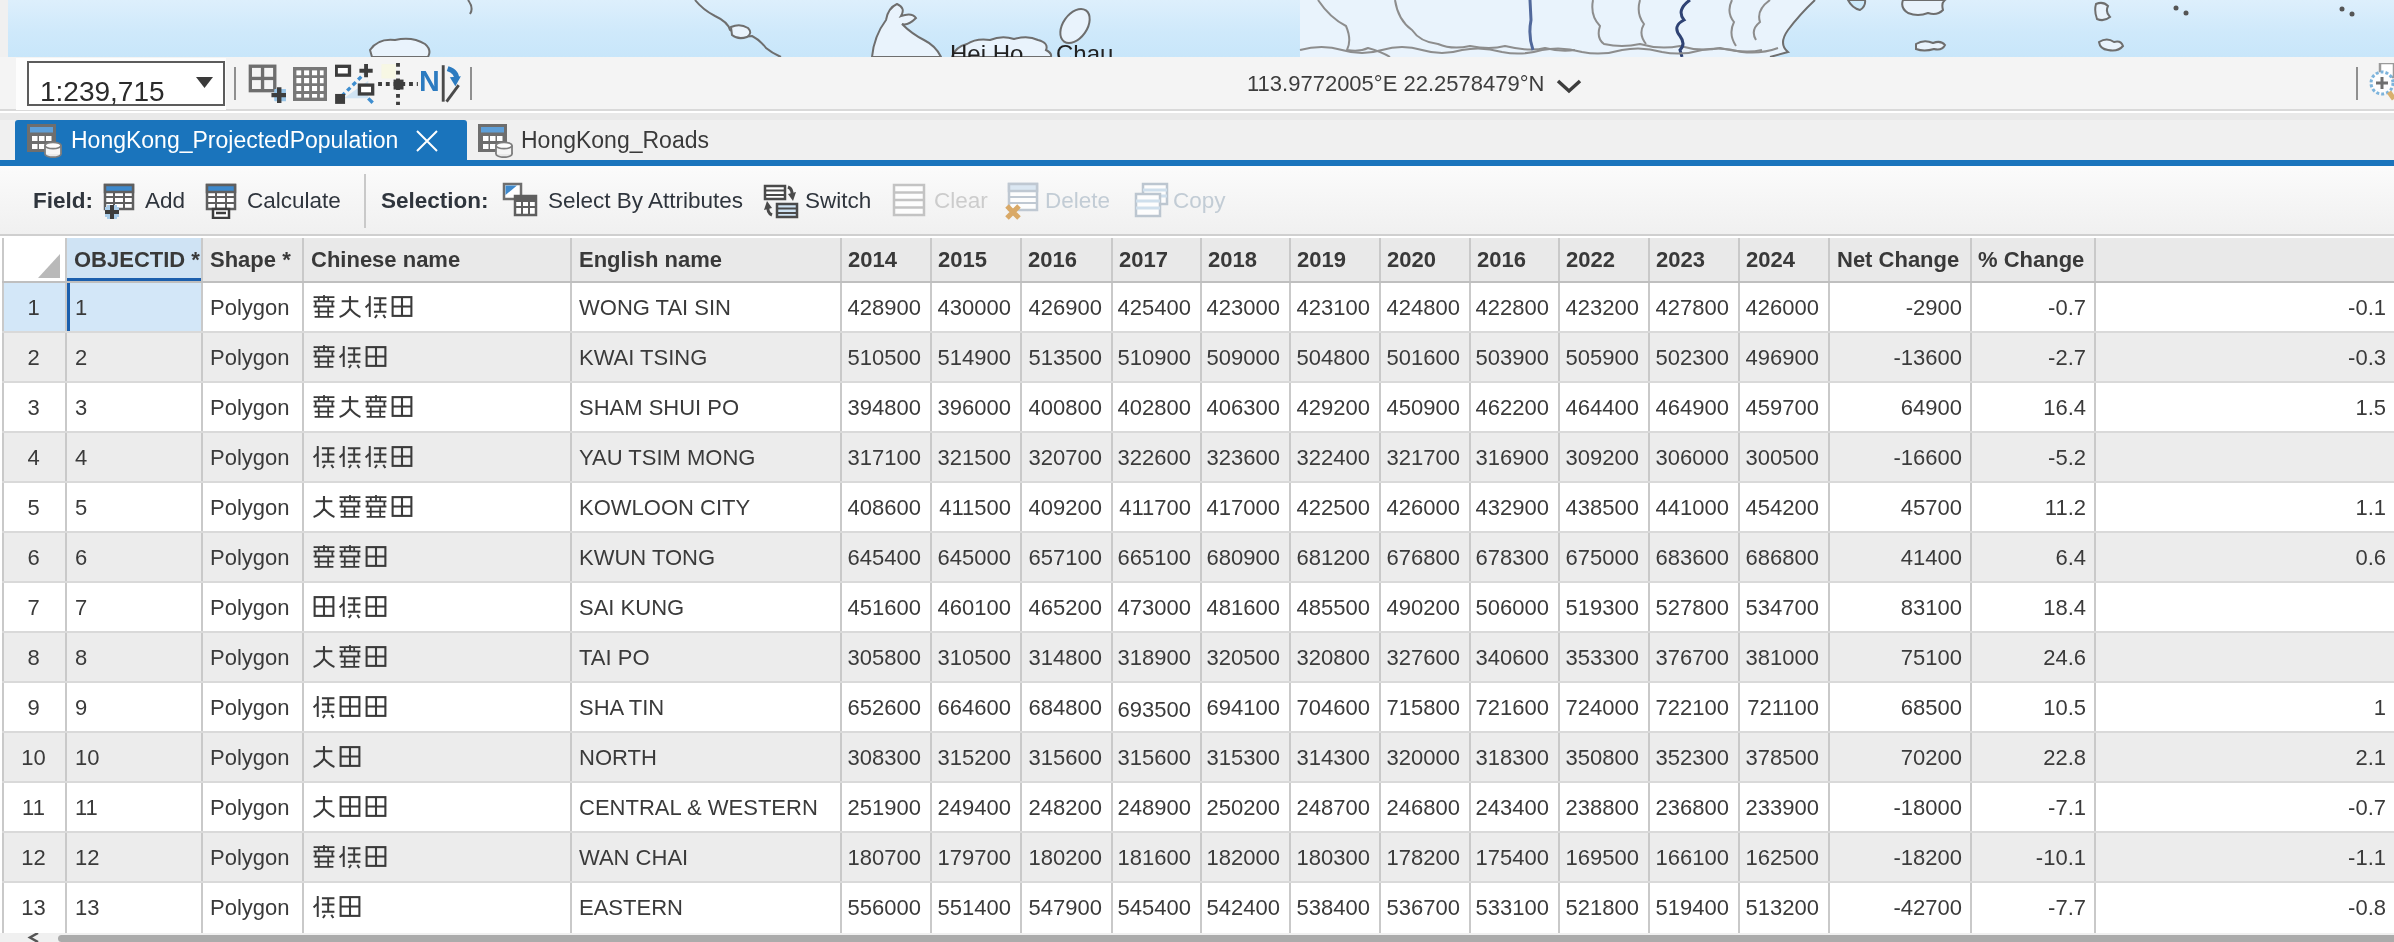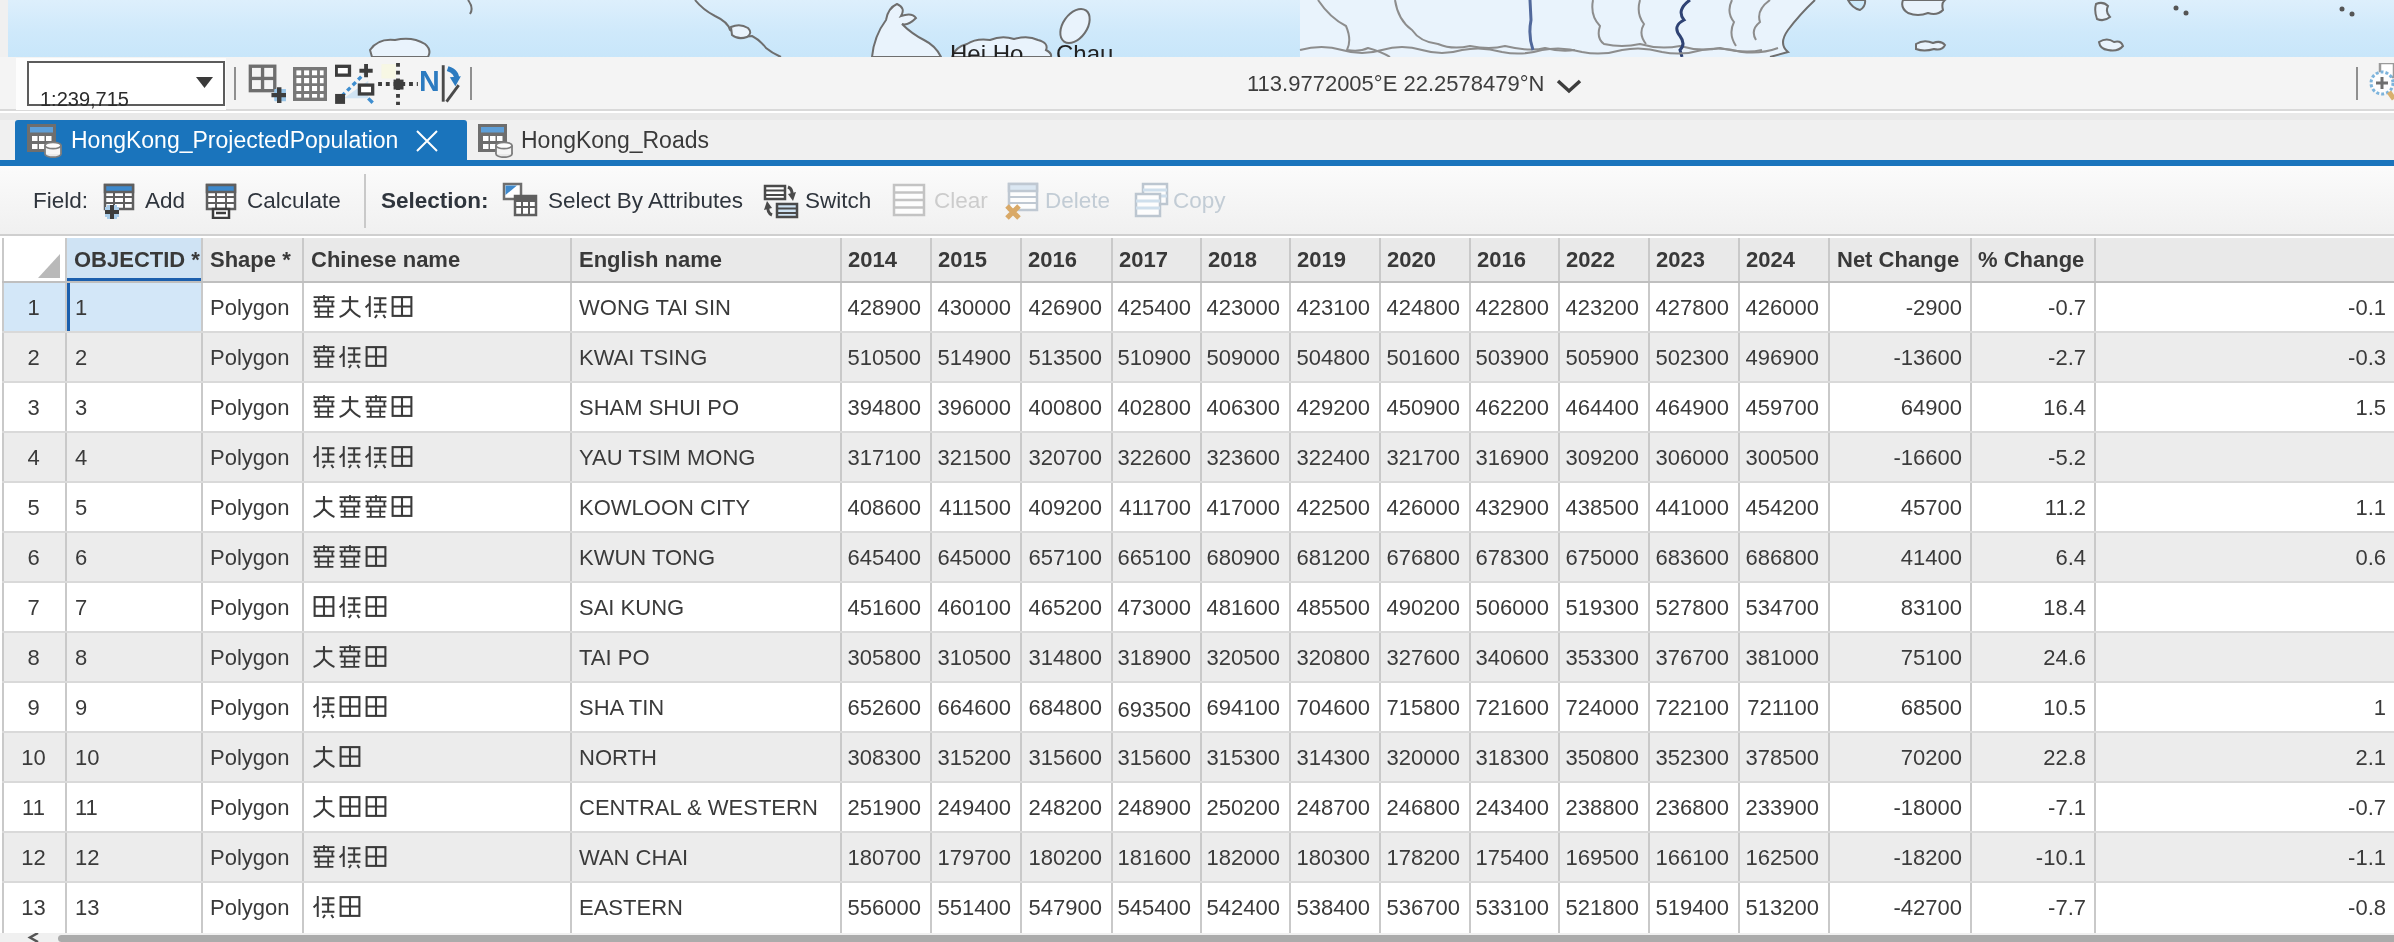--- a/index.html
+++ b/index.html
@@ -58,21 +58,21 @@
       <circle cx="2186" cy="13" r="2.5" fill="#555"></circle>
 <circle cx="2342" cy="9" r="2.5" fill="#555"></circle>
       <circle cx="2352" cy="14" r="2.5" fill="#555"></circle>
 <text x="950" y="62" font-size="24" fill="#222" font-family="Liberation Sans">Hei Ho</text>
 <text x="1056" y="62" font-size="24" fill="#222" font-family="Liberation Sans">Chau</text>
 <rect x="0" y="0" width="8" height="57" fill="#f0f0f0"></rect>
 </svg></div>
 <div id="bar1" class="abs">
 <div class="abs" style="left:16px;top:1px;width:210px;height:52px;background:#fdfdfd"></div>
 <div class="abs" style="left:27px;top:4px;width:198px;height:45px;background:#fff;border:2px solid #5c5c5c"></div>
-<div class="abs" style="left:40px;top:20px;height:45px;line-height:45px;font-size:20px;color:#2b2b2b">1:239,715</div>
+<div class="abs" style="left:40px;top:12px;height:45px;line-height:45px;font-size:28px;color:#2b2b2b">1:239,715</div>
 <svg class="abs" style="left:196px;top:20px" width="17" height="11">
       <path d="M0,0 L17,0 L8.5,11 Z" fill="#3a3a3a"></path>
     </svg>
 <div class="abs" style="left:234px;top:10px;width:2px;height:33px;background:#8f8f8f"></div>
 <div class="abs" style="left:470px;top:10px;width:2px;height:33px;background:#8f8f8f"></div>
 <div class="abs" style="left:2356px;top:10px;width:2px;height:33px;background:#8f8f8f"></div>
 <svg class="abs" style="left:248px;top:7px" width="38" height="40" viewBox="0 0 34 36">
       <rect x="2" y="2" width="22" height="22" fill="none" stroke="#6e6e6e" stroke-width="3"></rect>
       <line x1="13" y1="2" x2="13" y2="24" stroke="#6e6e6e" stroke-width="3"></line>
       <line x1="2" y1="13" x2="24" y2="13" stroke="#6e6e6e" stroke-width="3"></line>
@@ -152,21 +152,21 @@
         <ellipse cx="26" cy="30" rx="8" ry="3.2" fill="#e9e9e9" stroke="#7e7e7e" stroke-width="1.8"></ellipse>
         <rect x="18" y="21.5" width="16" height="8.5" fill="#f5f5f5" stroke="none"></rect>
         <path d="M18,30 v-8.5 M34,30 v-8.5" stroke="#7e7e7e" stroke-width="1.8"></path>
         <ellipse cx="26" cy="21.5" rx="8" ry="3.2" fill="#fdfdfd" stroke="#7e7e7e" stroke-width="1.8"></ellipse>
       </g>
     </svg>
 <div class="abs tabtxt" style="left:521px;top:0;color:#3a3a3a">HongKong_Roads</div>
 </div>
 <div id="blueline" class="abs"></div>
 <div id="bar2" class="abs">
-<div class="abs b2t" style="left:33px;font-weight:normal">Field:</div>
+<div class="abs b2t" style="left:33px;font-weight:bold">Field:</div>
 <svg class="abs" style="left:103px;top:17px" width="34" height="36" viewBox="0 0 34 36">
       <rect x="2" y="2" width="28" height="24" fill="#fff" stroke="#5f5f5f" stroke-width="2.5"></rect>
       <rect x="2" y="2" width="28" height="7" fill="#3e89cc" stroke="#5f5f5f" stroke-width="2.5"></rect>
       <path d="M2,14 h28 M2,20 h28 M11,9 v17 M21,9 v17" stroke="#5f5f5f" stroke-width="2"></path>
       <path d="M2,29 h14 M9,22 v14" stroke="#a9cce9" stroke-width="10"></path>
       <path d="M2,29 h14 M9,22 v14" stroke="#3d3d3d" stroke-width="4"></path>
     </svg>
 <div class="abs b2t" style="left:145px">Add</div>
 <svg class="abs" style="left:205px;top:17px" width="34" height="36" viewBox="0 0 34 36">
       <rect x="2" y="2" width="28" height="24" fill="#fff" stroke="#5f5f5f" stroke-width="2.5"></rect>

